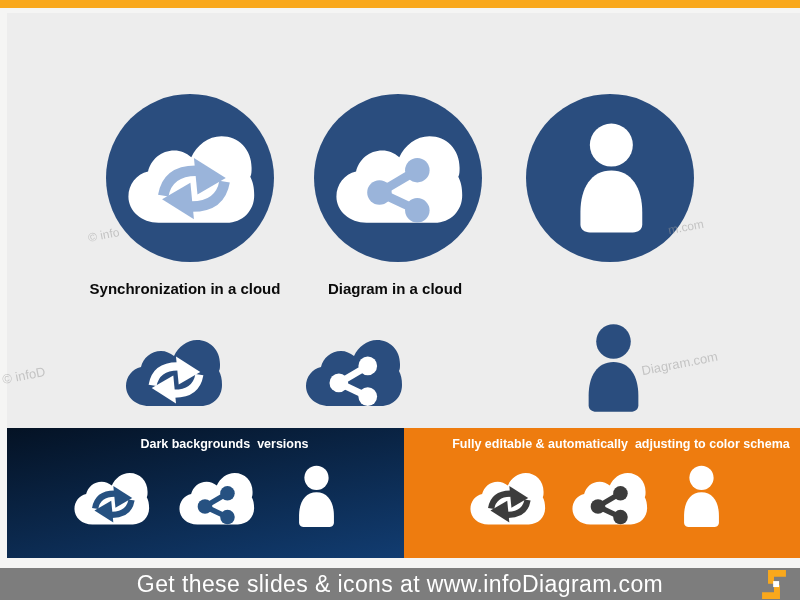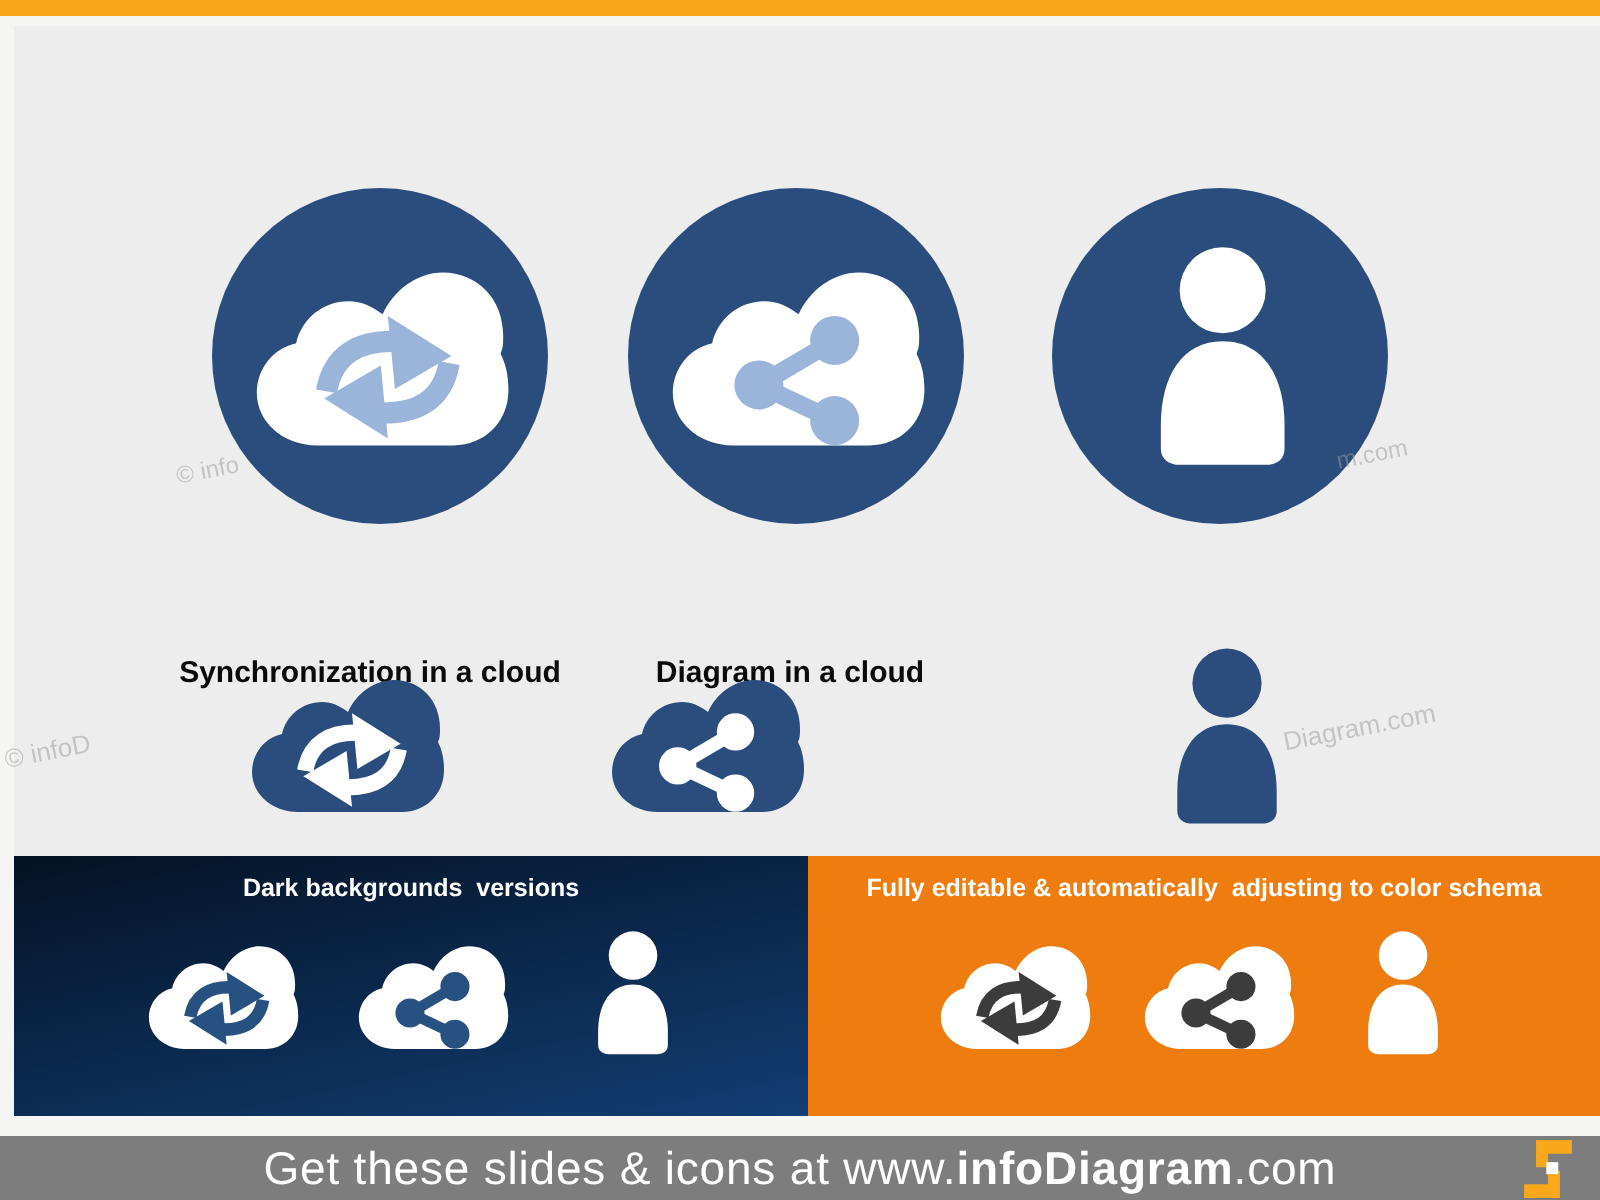--- a/index.html
+++ b/index.html
@@ -7,40 +7,40 @@
   #stage{position:relative;width:800px;height:600px;}
 
   .topbar{position:absolute;left:0;top:0;width:800px;height:8px;background:var(--top-bar,#f9a81c);}
   .canvas{position:absolute;left:7px;top:13px;width:793px;height:545px;background:var(--slide-bg,#ededed);}
 
   .page-title{position:absolute;left:48px;top:30px;font-size:26px;font-weight:bold;color:var(--title-blue,#305a9b);letter-spacing:-0.3px;}
 
   .circle-icon{position:absolute;width:168px;height:168px;top:94px;}
   .ci-1{left:106px;} .ci-2{left:314px;} .ci-3{left:526px;}
 
-  .item-label{position:absolute;top:280px;height:20px;font-size:15px;font-weight:bold;color:#0a0a0a;text-align:center;margin-top:48px;}
+  .item-label{position:absolute;top:280px;height:20px;font-size:15px;font-weight:bold;color:#0a0a0a;text-align:center;}
   .il-1{left:35px;width:300px;} .il-2{left:295px;width:200px;} .il-3{left:512px;width:200px;}
 
   .flat-cloud{position:absolute;width:100px;height:72px;top:336px;}
   .fc-1{left:123px;} .fc-2{left:303px;}
   .flat-user{position:absolute;width:67px;height:91px;top:322px;left:580px;}
 
-  .panel{position:absolute;top:428px;height:130px;}
+  .panel{position:absolute;top:428px;height:130px;padding-left:38px;}
   .panel-dark{left:7px;width:397px;background:linear-gradient(168deg,var(--panel-grad-top,#041224) 0%,var(--panel-grad-bottom,#123e74) 100%);}
   .panel-orange{left:404px;width:396px;background:var(--accent-orange,#ee7c0f);}
   .panel-title{position:absolute;top:9px;left:0;width:100%;text-align:center;color:#fff;font-size:12.5px;font-weight:bold;white-space:pre;}
 
   .p-cloud{position:absolute;width:78px;height:56px;top:42px;}
   .p-user{position:absolute;width:47px;height:64px;top:36px;}
   .pd-c1{left:65px;} .pd-c2{left:170px;} .pd-u{left:286px;}
   .po-c1{left:64px;} .po-c2{left:166px;} .po-u{left:274px;}
 
   .footer{position:absolute;left:0;top:568px;width:800px;height:32px;background:var(--footer-gray,#7d7d7d);display:flex;align-items:center;justify-content:center;}
   .footer-text{color:#fff;font-size:23px;letter-spacing:0.4px;white-space:pre;}
-  .footer-text b{font-weight:bold;}
+  .footer-text b{font-weight:normal;}
   .footer-logo{position:absolute;right:12px;top:570px;width:28px;height:29px;}
 
   .watermark{position:absolute;color:#9a9a9a;opacity:0.5;font-size:12px;transform:rotate(-11deg);pointer-events:none;white-space:nowrap;}
   .wm-0{left:88px;top:228px;} .wm-1{left:668px;top:220px;}
   .wm-2{left:2px;top:368px;font-size:13px;} .wm-3{left:641px;top:356px;font-size:13px;}
 
   
   .style-circle{--bg:var(--brand-navy,#2a4d7e);--cloud:#ffffff;--glyph:var(--light-blue,#9ab4da);}
   .style-solid{--cloud:var(--brand-navy,#2a4d7e);--glyph:#ffffff;}
   .style-ondark{--cloud:#ffffff;--glyph:#265181;}

